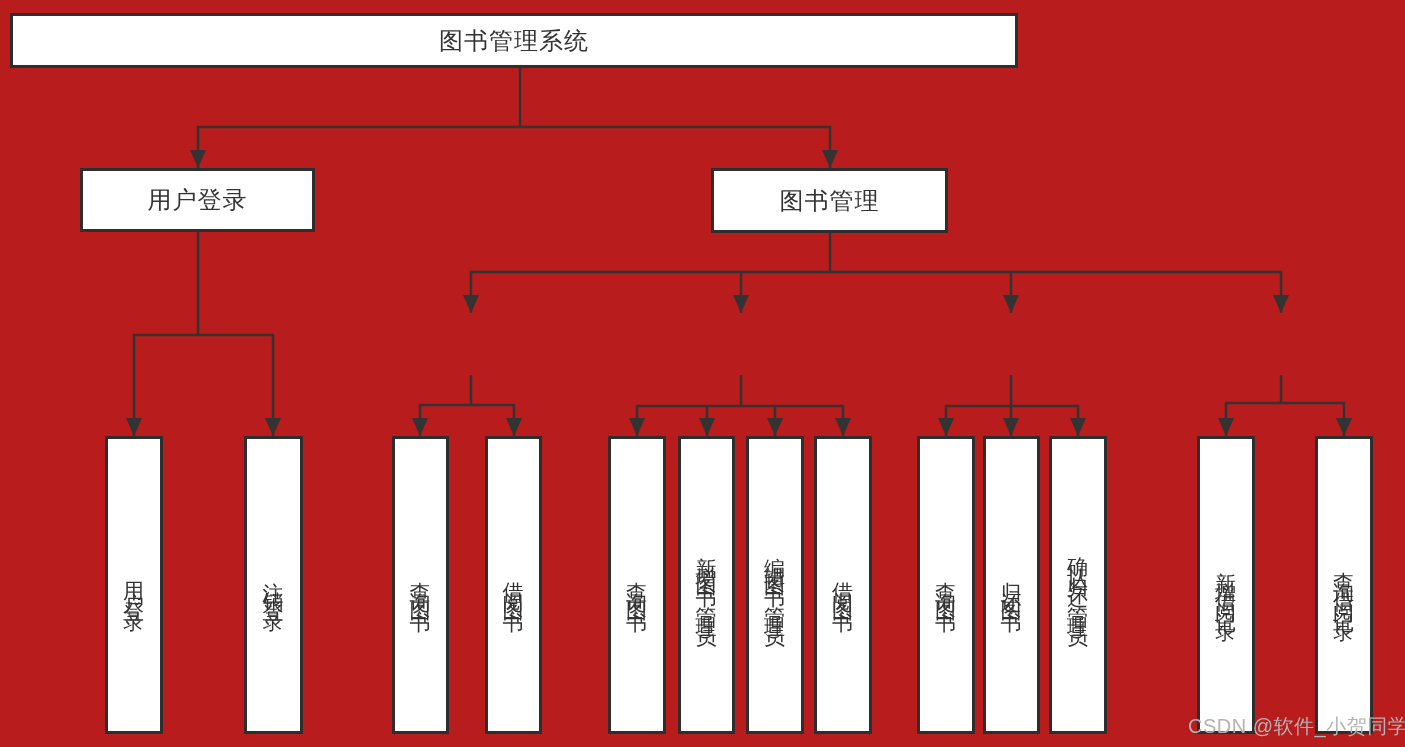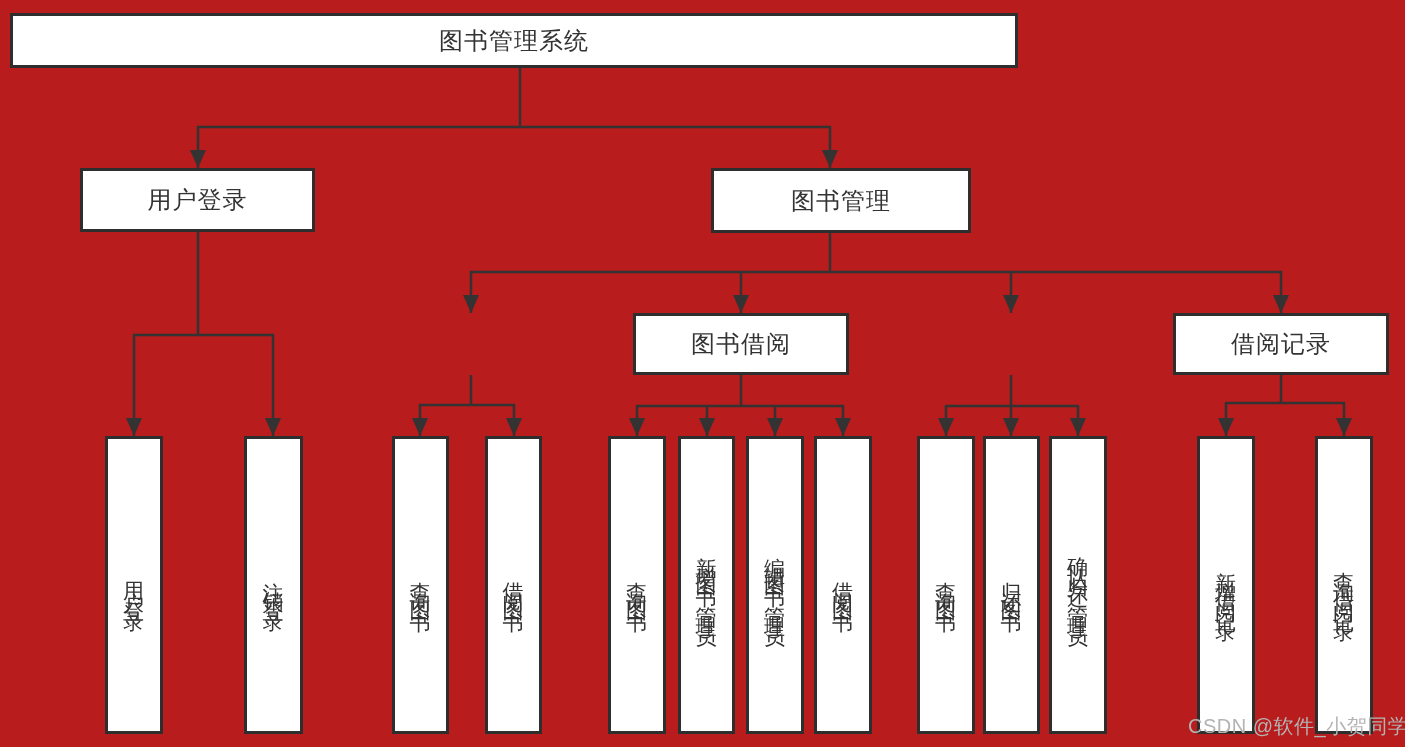--- a/index.html
+++ b/index.html
@@ -122,33 +122,27 @@
   </svg>
 
   <div class="box" style="left:10px; top:13px; width:1008px; height:55px;">
     <span class="hlabel">图书管理系统</span>
   </div>
 
   <div class="box" style="left:80px; top:168px; width:235px; height:64px;">
     <span class="hlabel">用户登录</span>
   </div>
 
-  <div class="box" style="left:711px; top:168px; width:260px; height:65px;">
+  <div class="box" style="left:711px; top:168px; width:237px; height:65px;">
     <span class="hlabel">图书管理</span>
   </div>
 
 
-  <div class="box" style="left:633px; top:313px; width:216px; height:62px;">
-    <span class="hlabel">图书借阅</span>
-  </div>
 
 
-  <div class="box" style="left:1173px; top:313px; width:216px; height:62px;">
-    <span class="hlabel">借阅记录</span>
-  </div>
 
   <div class="box leaf" style="left:105px; top:436px; width:58px; height:298px;">
     <span class="vtext">用户登录</span>
   </div>
 
   <div class="box leaf" style="left:244px; top:436px; width:59px; height:298px;">
     <span class="vtext">注销登录</span>
   </div>
 
   <div class="box leaf" style="left:392px; top:436px; width:57px; height:298px;">

